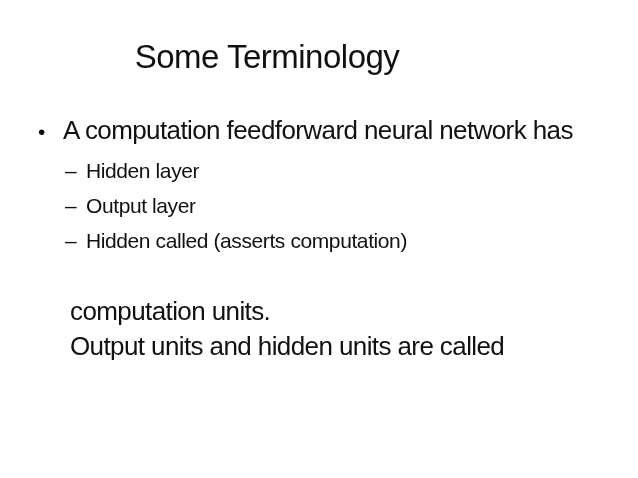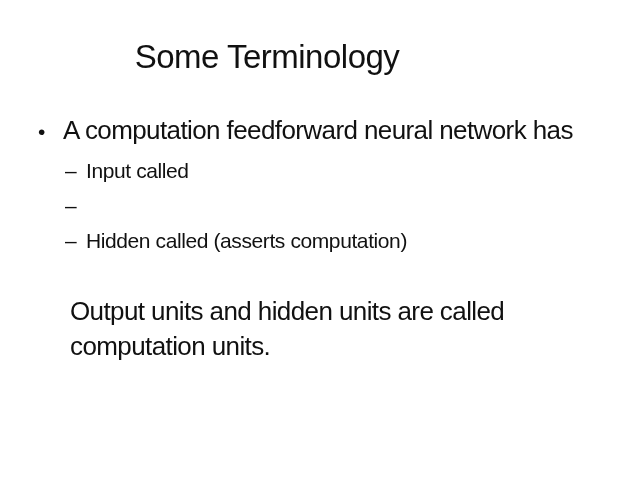--- a/index.html
+++ b/index.html
@@ -82,29 +82,30 @@
   <div class="title">Some Terminology</div>
 
   <div class="l1">
     <span class="l1-marker">•</span>
     <span class="l1-text">A computation feedforward neural network has</span>
   </div>
 
   <div class="l2-group">
     <div class="l2">
       <span class="l2-marker">–</span>
-      <span class="l2-text">Input called</span>
+      <span class="l2-text">Hidden layer</span>
     </div>
     <div class="l2">
       <span class="l2-marker">–</span>
+      <span class="l2-text">Output layer</span>
     </div>
     <div class="l2">
       <span class="l2-marker">–</span>
       <span class="l2-text">Hidden called (asserts computation)</span>
     </div>
   </div>
 
   <div class="note">
+    <div class="note-line">computation units.</div>
     <div class="note-line">Output units and hidden units are called</div>
-    <div class="note-line">computation units.</div>
   </div>
 
 </div>
 
 </body></html>

